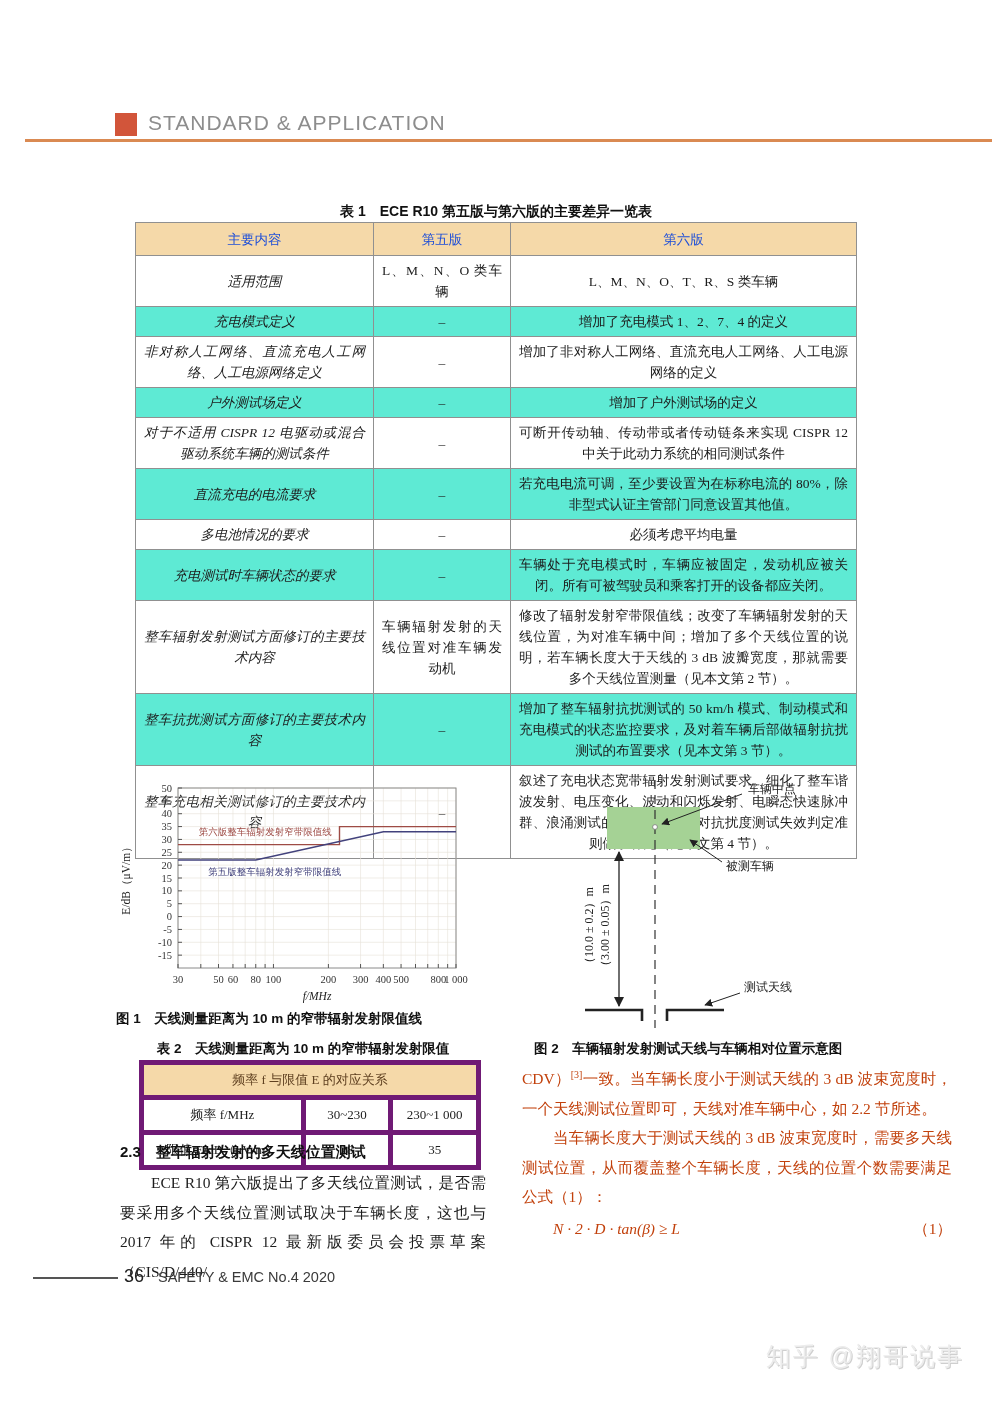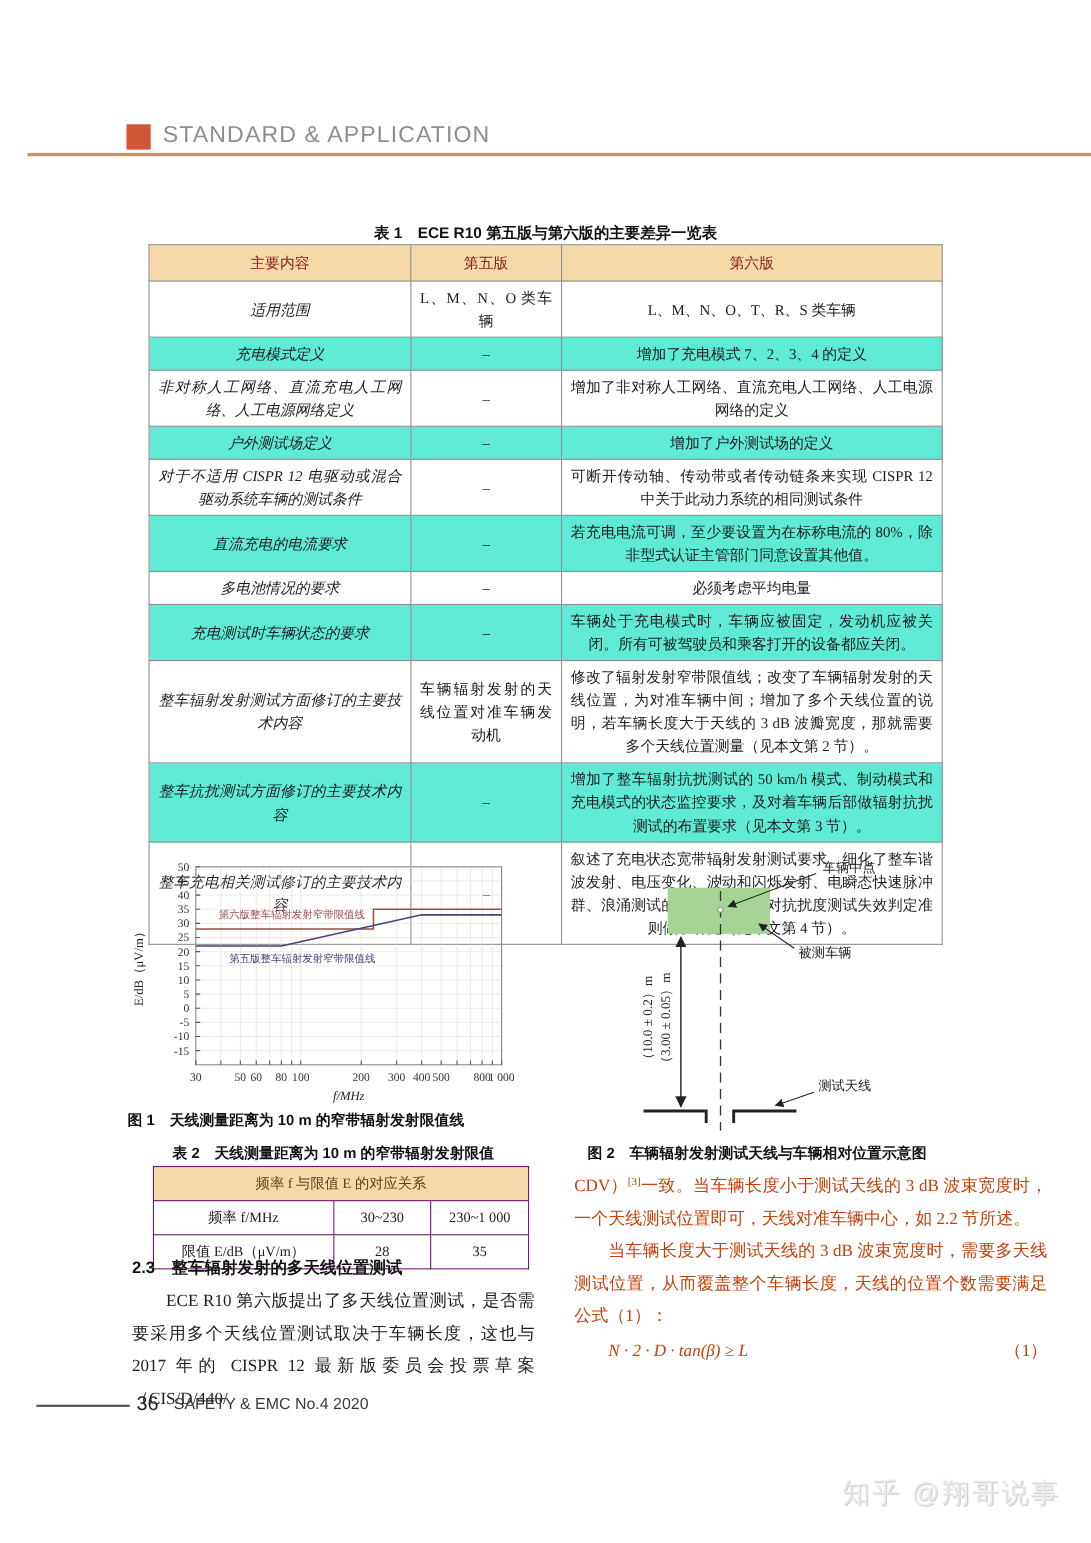--- a/index.html
+++ b/index.html
@@ -12,38 +12,38 @@
              font-size:21px;letter-spacing:1px;color:#8d8d8d;}
   .hdr-rule{position:absolute;left:25px;top:139px;width:967px;height:3px;background:#da8a52;}
 
   
   .t1-title{position:absolute;left:135px;top:203px;width:722px;text-align:center;
             font-family:"Liberation Sans",sans-serif;font-weight:bold;font-size:14px;color:#111;}
   .t1-wrap{position:absolute;left:135px;top:222px;width:722px;}
   table.cmp{border-collapse:collapse;width:100%;font-size:13.5px;line-height:21px;}
   table.cmp td,table.cmp th{border:1px solid #909090;padding:4px 8px;
             text-align:justify;text-align-last:center;vertical-align:middle;}
-  table.cmp th{background:#f5d9a9;color:#7f1d1d;font-weight:normal;height:24px;}
+  table.cmp th{background:#f5d9a9;color:#1d4ed8;font-weight:normal;height:24px;}
   table.cmp tr.alt td{background:#5eead4;}
   table.cmp td.c1{width:33%;font-style:italic;}
   table.cmp td.c2{width:19%;}
   table.cmp td.c3{width:48%;}
 
   
   .fig1{position:absolute;left:116px;top:780px;width:370px;}
   .fig1 svg{display:block;}
   .fig1-caption{position:absolute;left:116px;top:1010px;width:370px;
                 font-family:"Liberation Sans",sans-serif;font-weight:bold;font-size:13.5px;color:#111;}
 
   
   .t2-title{position:absolute;left:120px;top:1040px;width:366px;text-align:center;
             font-family:"Liberation Sans",sans-serif;font-weight:bold;font-size:13.5px;color:#111;}
   .t2-wrap{position:absolute;left:139px;top:1060px;width:342px;}
   table.lim{border-collapse:collapse;width:100%;font-size:13px;line-height:18px;}
-  table.lim td,table.lim th{border:1px solid #701a75;padding:6px 4px;text-align:center;vertical-align:middle;}
+  table.lim td,table.lim th{border:5px solid #701a75;padding:6px 4px;text-align:center;vertical-align:middle;}
   table.lim th{background:#f5d9a9;color:#5f4020;font-weight:normal;}
   table.lim td.k{width:48%;}
   table.lim td.v{width:26%;margin-left:28px;}
 
   
   .sec-head{position:absolute;left:120px;top:1143px;width:366px;
             font-family:"Liberation Sans",sans-serif;font-weight:bold;font-size:15px;color:#111;}
   .sec-para{position:absolute;left:120px;top:1168px;width:366px;font-size:15.5px;line-height:29.5px;
             text-align:justify;text-indent:2em;color:#1c1c1c;}
 
@@ -97,21 +97,21 @@
       </thead>
       <tbody id="t1-body">
           <tr>
             <td class="c1">适用范围</td>
             <td class="c2">L、M、N、O 类车辆</td>
             <td class="c3">L、M、N、O、T、R、S 类车辆</td>
           </tr>
           <tr class="alt">
             <td class="c1">充电模式定义</td>
             <td class="c2">–</td>
-            <td class="c3">增加了充电模式 7、2、3、4 的定义</td>
+            <td class="c3">增加了充电模式 1、2、7、4 的定义</td>
           </tr>
           <tr>
             <td class="c1">非对称人工网络、直流充电人工网络、人工电源网络定义</td>
             <td class="c2">–</td>
             <td class="c3">增加了非对称人工网络、直流充电人工网络、人工电源网络的定义</td>
           </tr>
           <tr class="alt">
             <td class="c1">户外测试场定义</td>
             <td class="c2">–</td>
             <td class="c3">增加了户外测试场的定义</td>

